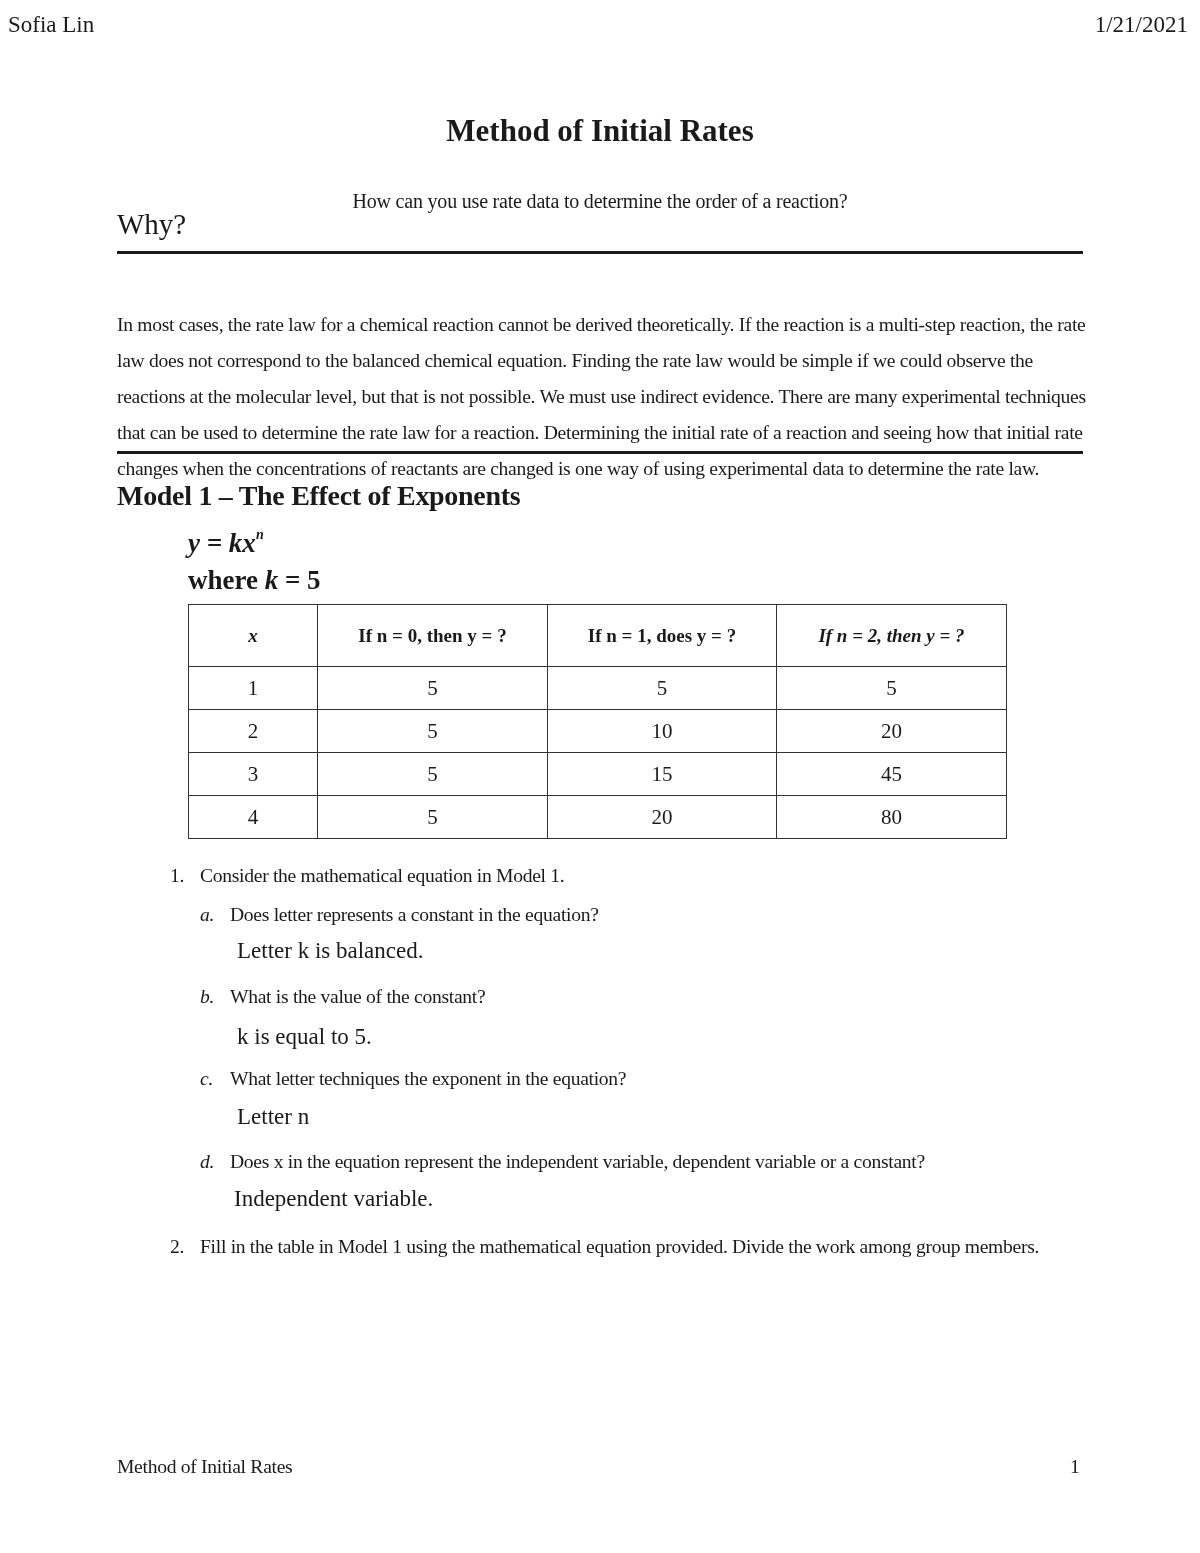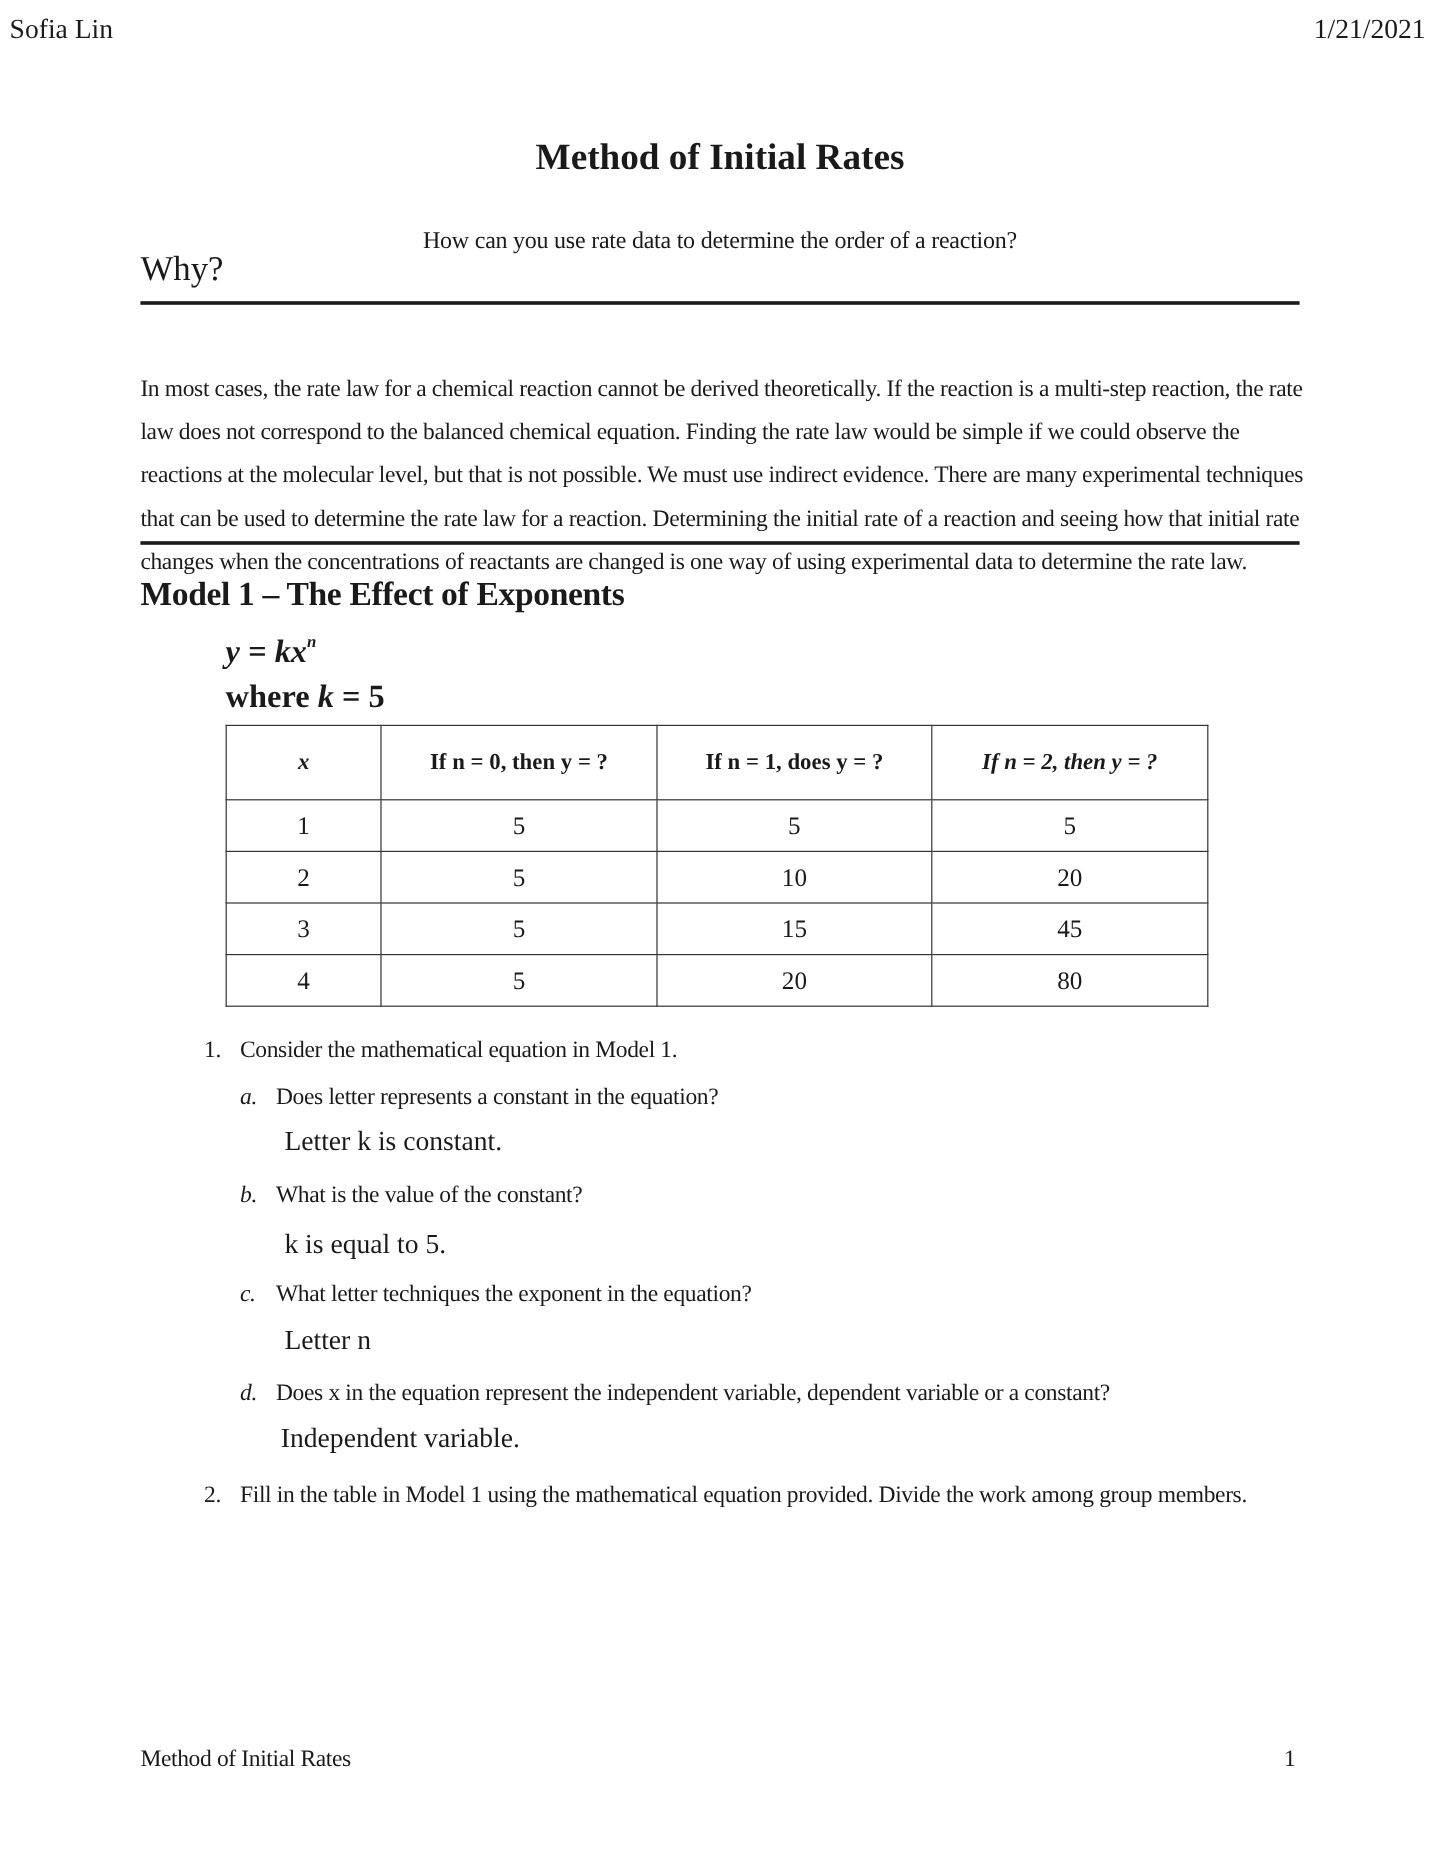--- a/index.html
+++ b/index.html
@@ -113,21 +113,21 @@
   </tbody>
 </table>
 
 <div class="abs q" id="q1">
   <span class="qnum">1.</span><span>Consider the mathematical equation in Model 1.</span>
 </div>
 
 <div class="abs q" id="q1a">
   <span class="sub-label">a.</span><span>Does letter represents a constant in the equation?</span>
 </div>
-<div class="abs answer" id="a1a">Letter k is constant.</div>
+<div class="abs answer" id="a1a">Letter k is balanced.</div>
 
 <div class="abs q" id="q1b">
   <span class="sub-label">b.</span><span>What is the value of the constant?</span>
 </div>
 <div class="abs answer" id="a1b">k is equal to 5.</div>
 
 <div class="abs q" id="q1c">
   <span class="sub-label">c.</span><span>What letter techniques the exponent in the equation?</span>
 </div>
 <div class="abs answer" id="a1c">Letter n</div>

